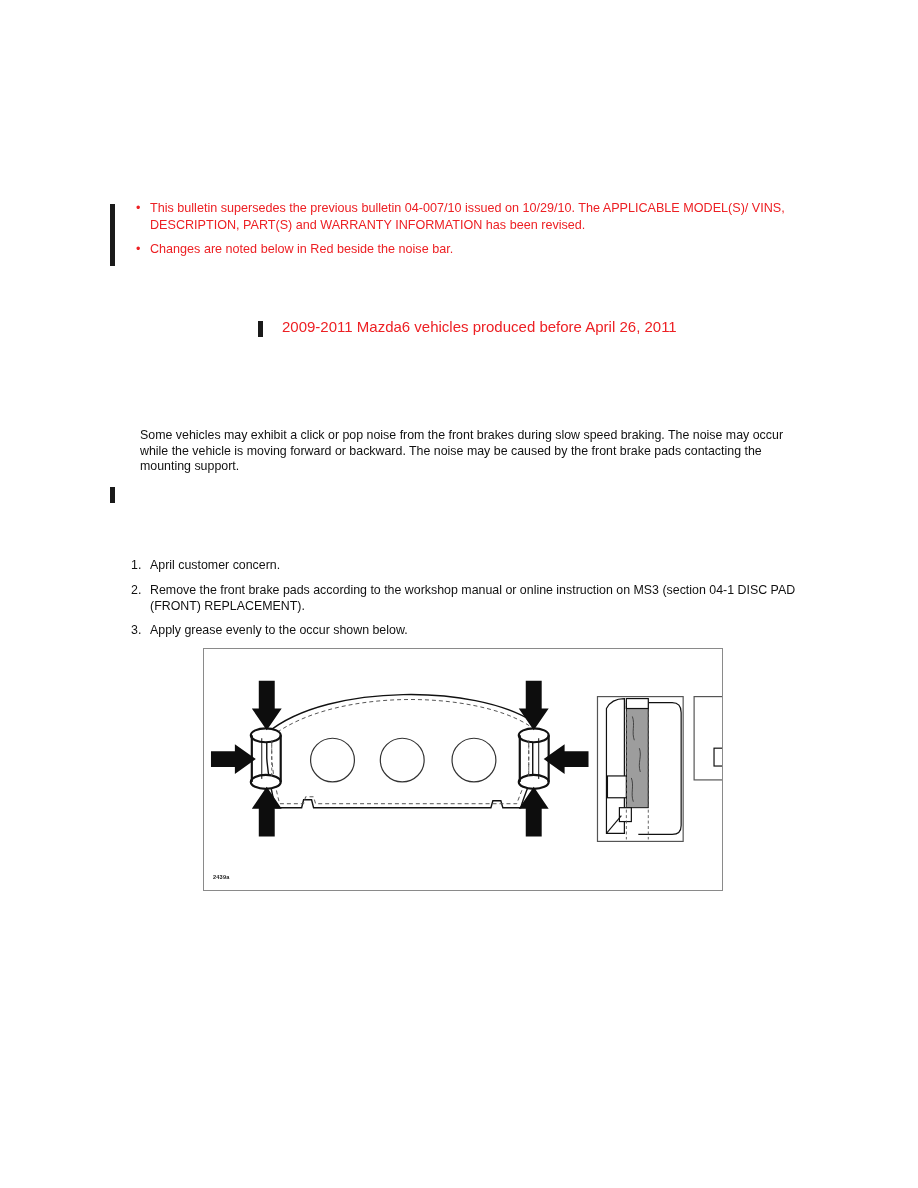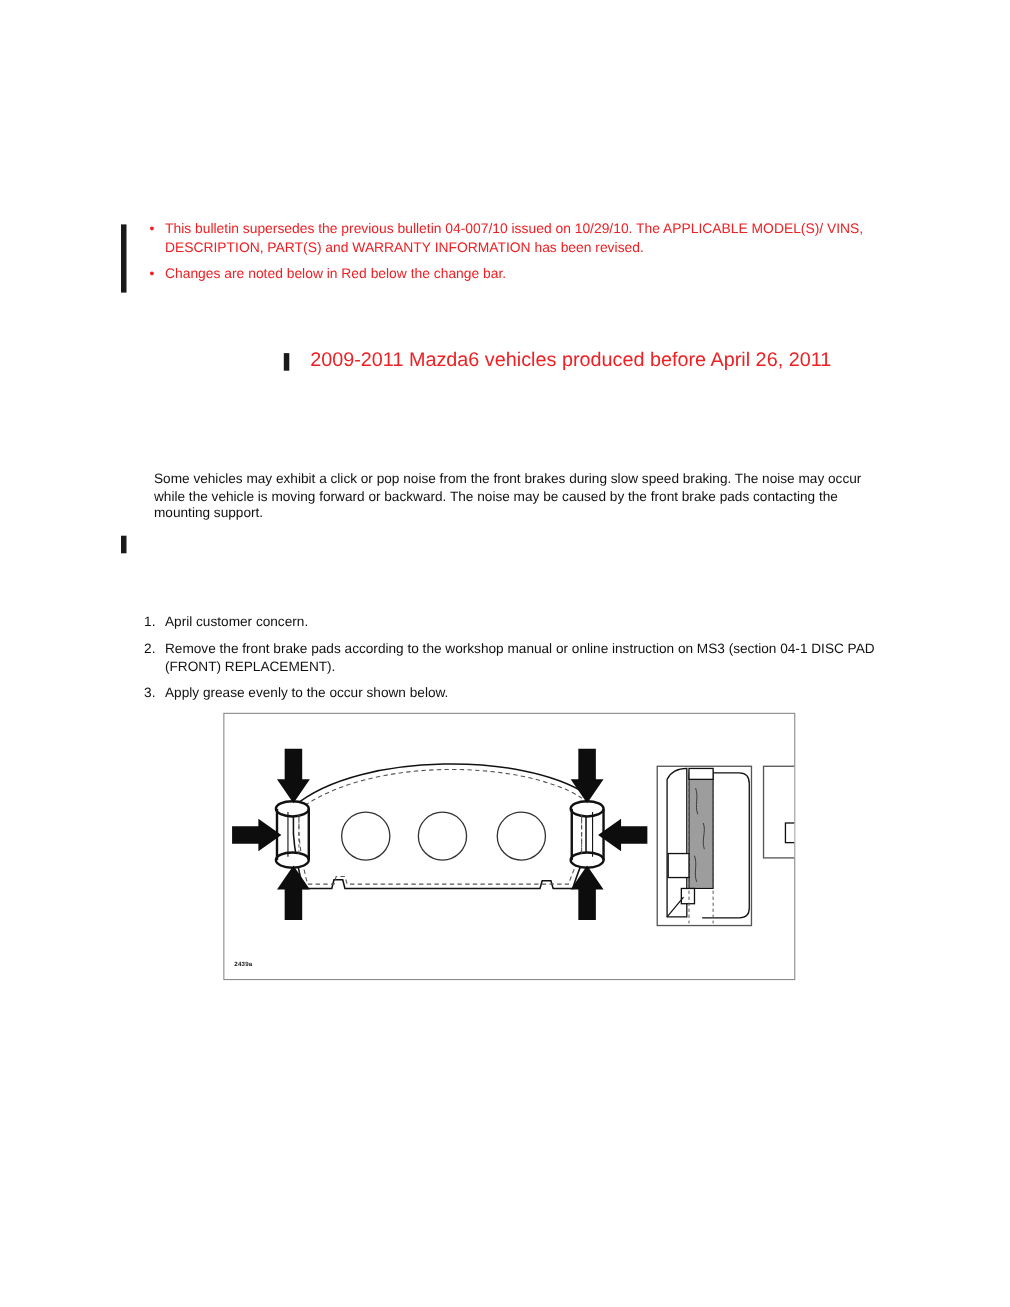--- a/index.html
+++ b/index.html
@@ -68,21 +68,21 @@
     top: 319px;
     width: 520px;
   }
   #applicable-models .bar {
     left: -24px;
     top: 2px;
     height: 16px;
   }
   #applicable-models .model-text {
     color: #ED2024;
-    font-size: 18px;
+    font-size: 15px;
     line-height: 16px;
     white-space: nowrap;
   }
 
   
   #description-block {
     position: absolute;
     left: 140px;
     top: 402px;
     width: 672px;
@@ -167,21 +167,21 @@
   <div id="revision-notice">
     <div class="change-bar bar"></div>
 
     <div class="bullet-row">
       <span class="dot">•</span>
       <span class="txt">This bulletin supersedes the previous bulletin 04-007/10 issued on 10/29/10. The APPLICABLE MODEL(S)/ VINS, DESCRIPTION, PART(S) and WARRANTY INFORMATION has been revised.</span>
     </div>
 
     <div class="bullet-row">
       <span class="dot">•</span>
-      <span class="txt">Changes are noted below in Red below the change bar.</span>
+      <span class="txt">Changes are noted below in Red beside the noise bar.</span>
     </div>
   </div>
 
   <div id="applicable-models">
     <div class="change-bar bar"></div>
     <div class="model-text">2009-2011 Mazda6 vehicles produced before April 26, 2011</div>
   </div>
 
   <div id="description-block">
     <div class="change-bar bar"></div>

